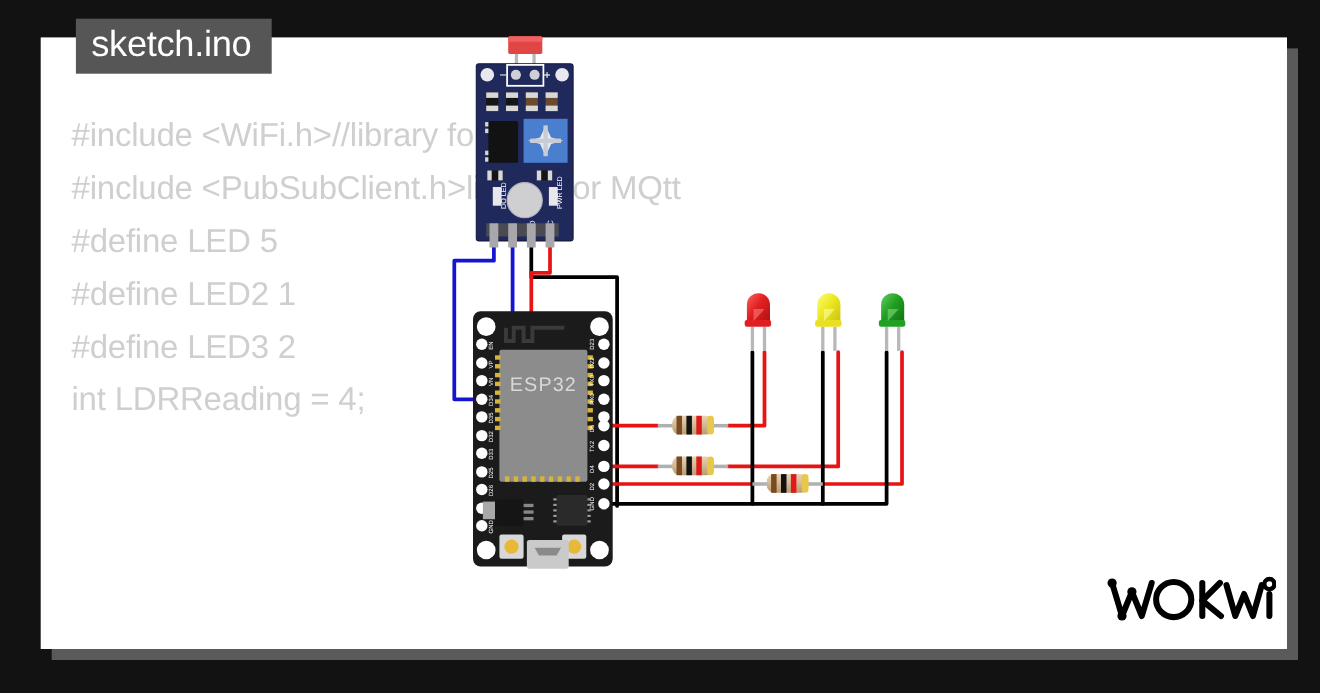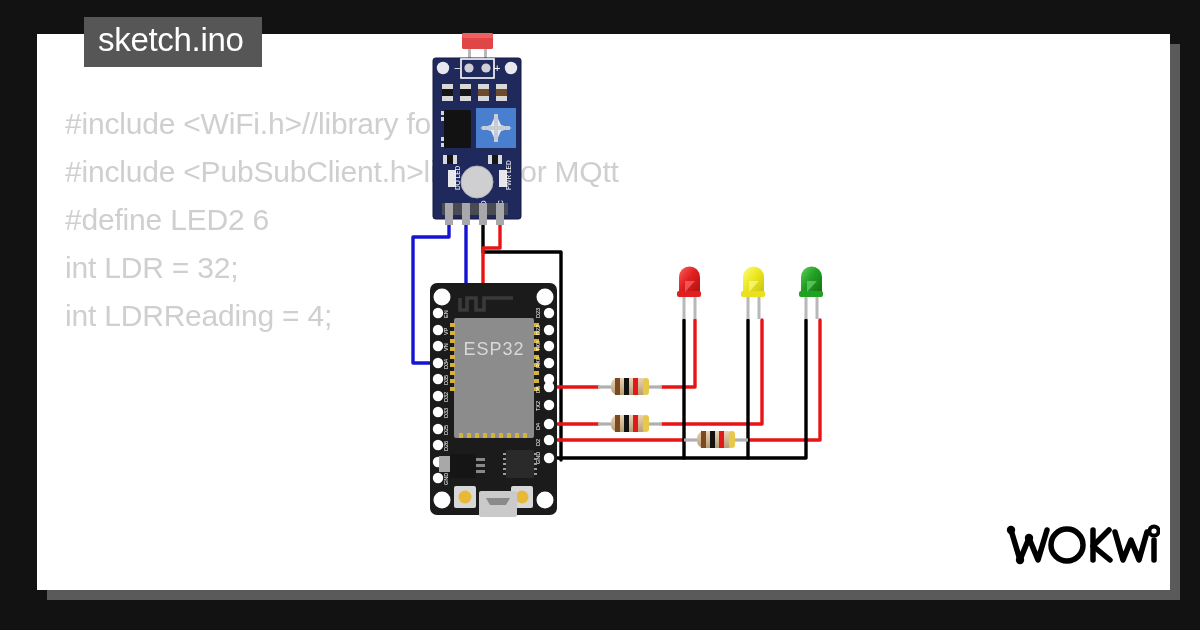--- a/index.html
+++ b/index.html
@@ -13,21 +13,21 @@
   #shadow-layer{
     position:absolute;left:47px;top:44px;width:1133px;height:556px;
     background:#5a5a5a;
   }
   #panel{
     position:absolute;left:37px;top:34px;width:1133px;height:556px;
     background:#ffffff;overflow:hidden;
   }
   
   #file-tab{
-    position:absolute;left:84px;top:17px;
+    position:absolute;left:69px;top:17px;
     background:#565656;color:#ffffff;
     padding:6px 18px 9px 14px;
     font-size:33px;line-height:1.05;
     letter-spacing:-0.3px;
     z-index:40;
   }
   
   #code{
     position:absolute;left:65px;top:100px;width:640px;
     z-index:5;
@@ -57,22 +57,23 @@
 <div id="shadow-layer"></div>
 <div id="panel"></div>
 
 <div id="file-tab">
   <span>sketch.ino</span>
 </div>
 
 <div id="code">
   <div class="code-line">#include &lt;WiFi.h&gt;//library for wifi</div>
   <div class="code-line">#include &lt;PubSubClient.h&gt;library for MQtt</div>
-  <div class="code-line">#define LED2 6</div>
-  <div class="code-line">int LDR = 32;</div>
+  <div class="code-line">#define LED 5</div>
+  <div class="code-line">#define LED2 1</div>
+  <div class="code-line">#define LED3 2</div>
   <div class="code-line">int LDRReading = 4;</div>
 </div>
 
 <div id="circuit">
 <svg width="1200" height="630" viewBox="0 0 1200 630" xmlns="http://www.w3.org/2000/svg">
   <defs>
     <linearGradient id="ledRed" x1="0" y1="0" x2="1" y2="1">
       <stop offset="0%" stop-color="#ff6060"></stop>
       <stop offset="45%" stop-color="#e02020"></stop>
       <stop offset="100%" stop-color="#b01010"></stop>

